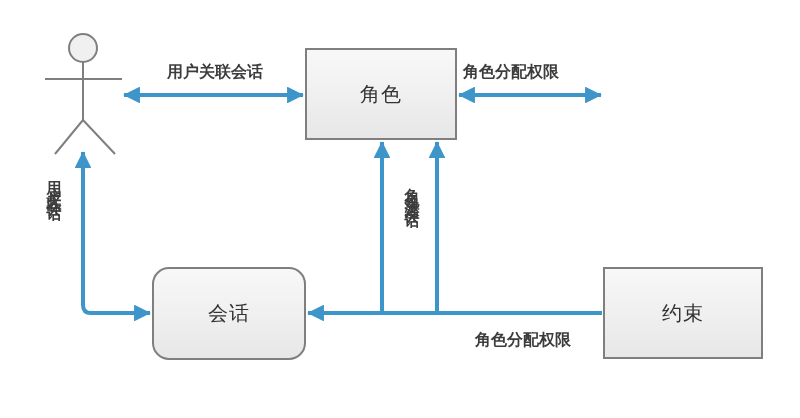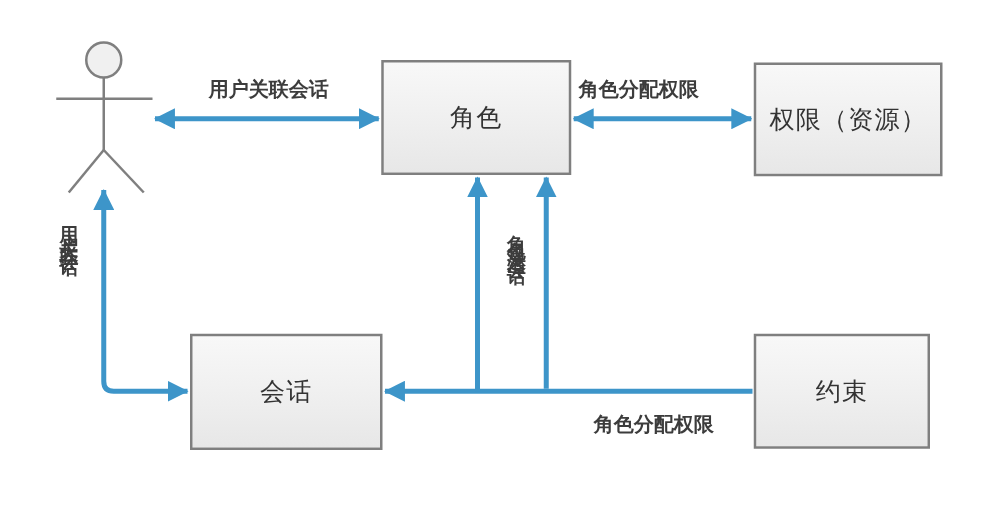--- a/index.html
+++ b/index.html
@@ -29,22 +29,22 @@
     background: linear-gradient(to bottom, #f8f8f8 0%, #efefef 55%, #e7e7e7 100%);
     display: flex;
     align-items: center;
     justify-content: center;
     font-size: 20px;
     color: #333333;
     letter-spacing: 1px;
   }
   .node-role        { left: 305px; top: 48px;  width: 152px; height: 92px; }
   .node-permission  { left: 603px; top: 50px;  width: 151px; height: 91px; }
-  .node-session     { left: 152px; top: 267px; width: 154px; height: 93px; }
-  .node-constraint  { left: 603px; top: 267px; width: 141px; height: 92px; }
+  .node-session     { left: 152px; top: 267px; width: 154px; height: 93px; border-radius: 17px; }
+  .node-constraint  { left: 603px; top: 267px; width: 160px; height: 92px; }
 
   .edge-label {
     position: absolute;
     color: #3c3c3c;
     font-size: 16px;
     font-weight: 600;
     white-space: nowrap;
   }
   .edge-label.h {
     width: 140px;
@@ -88,23 +88,20 @@
       <path d="M83,152 V305 Q83,313 91,313 H150" marker-start="url(#ah)" marker-end="url(#ah)"></path>
       <path d="M602,313 H308" marker-end="url(#ah)"></path>
       <path d="M382,313 V142" marker-end="url(#ah)"></path>
       <path d="M437,311 V142" marker-end="url(#ah)"></path>
     </g>
   </svg>
 
   <div class="node node-role">
     <span>角色</span>
   </div>
-  <div class="node node-permission">
-    <span>权限（资源）</span>
-  </div>
   <div class="node node-session">
     <span>会话</span>
   </div>
   <div class="node node-constraint">
     <span>约束</span>
   </div>
 
   <div class="edge-label h lbl-user-role">用户关联会话</div>
   <div class="edge-label h lbl-role-permission">角色分配权限</div>
   <div class="edge-label v lbl-user-session">用户关联会话</div>

